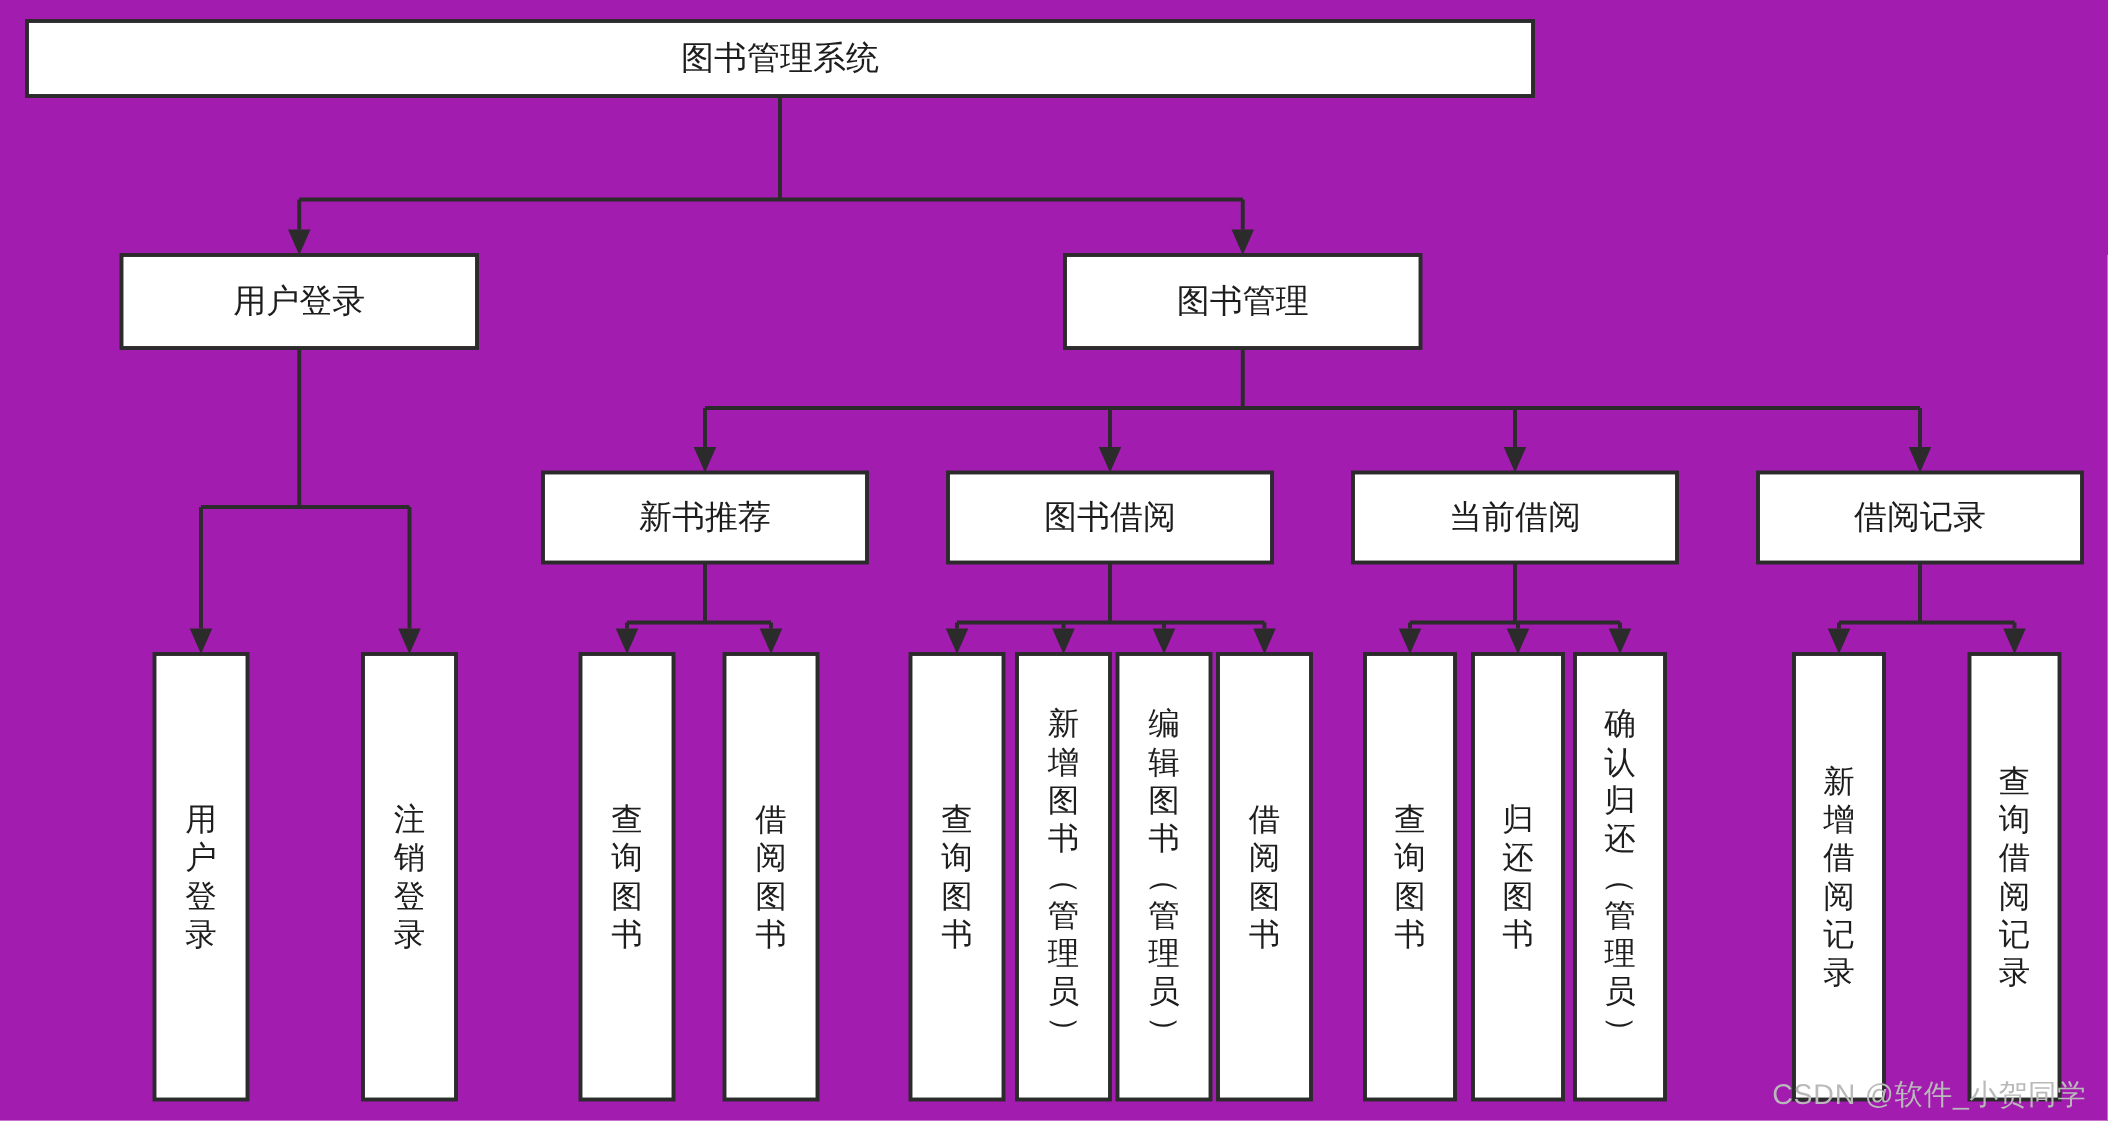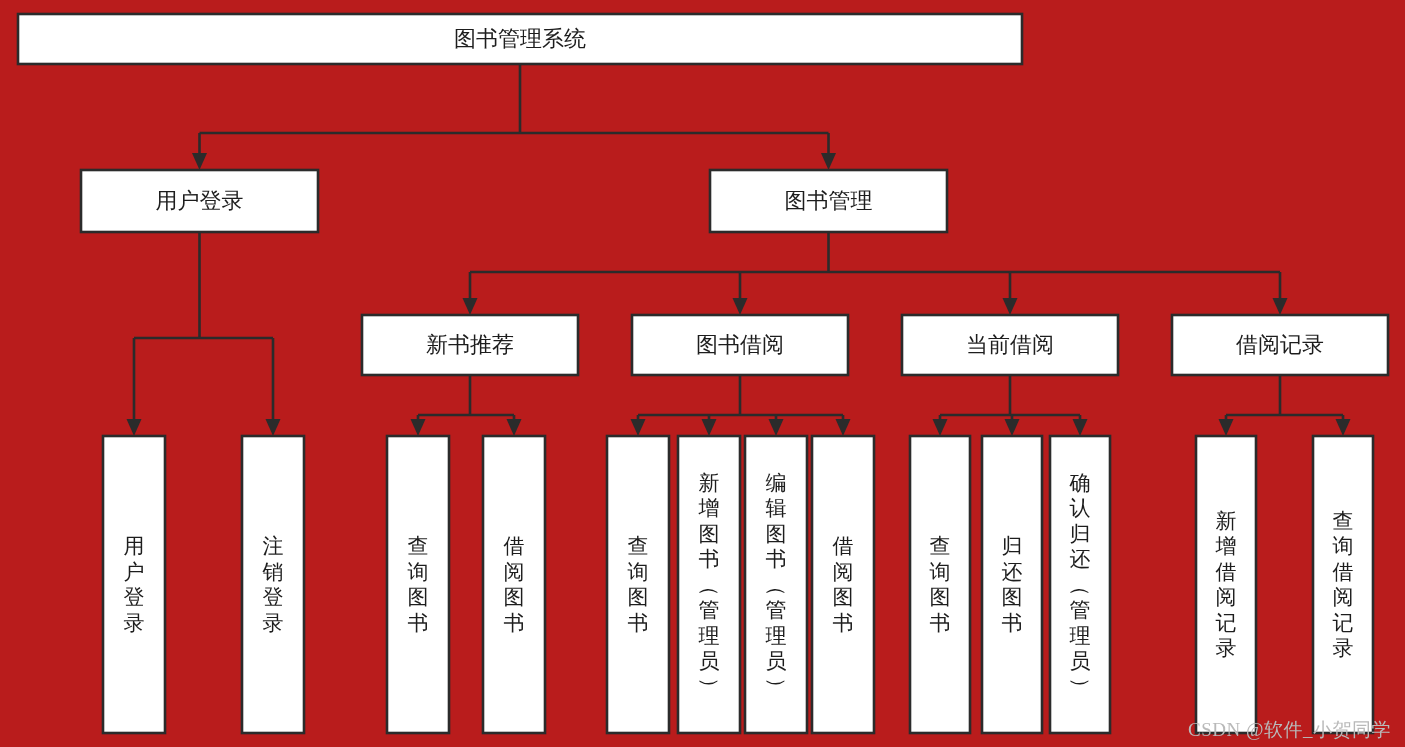--- a/index.html
+++ b/index.html
@@ -10,21 +10,21 @@
   body {
     width: 1405px;
     height: 747px;
     font-family: "Liberation Sans", "DejaVu Sans", sans-serif;
     overflow: hidden;
   }
   #diagram-root {
     position: relative;
     width: 1405px;
     height: 747px;
-    background: #b91c1c;
+    background: #a21caf;
   }
   svg#flow {
     position: absolute;
     left: 0;
     top: 0;
     width: 1405px;
     height: 747px;
   }
   .node-box {
     fill: #ffffff;
@@ -51,21 +51,21 @@
   .node-label-v {
     font-family: "Liberation Sans", "DejaVu Sans", sans-serif;
     font-size: 21px;
     fill: #1d1d1d;
     text-anchor: middle;
   }
   .watermark {
     position: absolute;
     right: 14px;
     bottom: 4px;
-    font-family: Liberation Serif, serif;
+    font-family: Liberation Sans, sans-serif;
     font-size: 19px;
     color: #b9b9b9;
     letter-spacing: 0.5px;
     white-space: nowrap;
     pointer-events: none;
   }
 </style>
 </head>
 <body>
 

